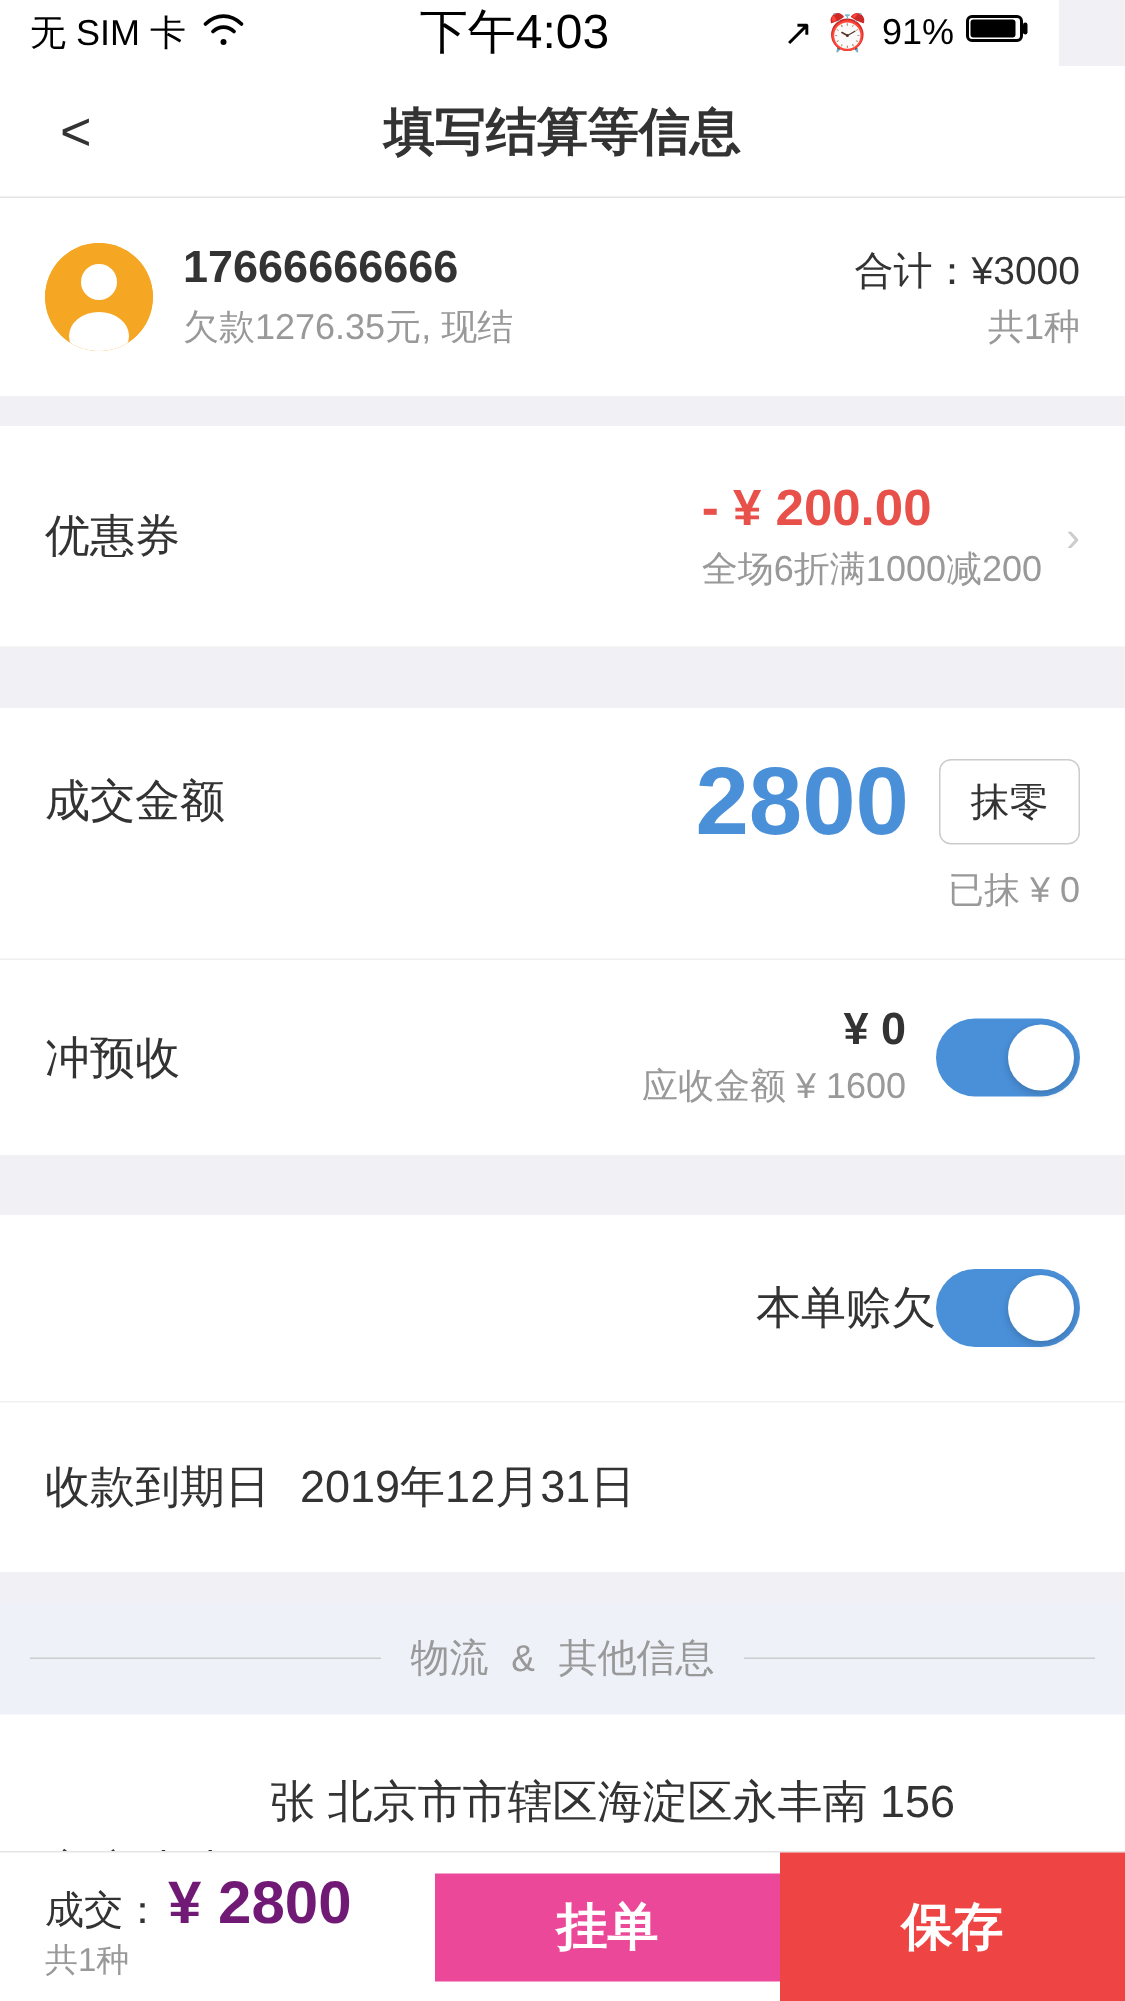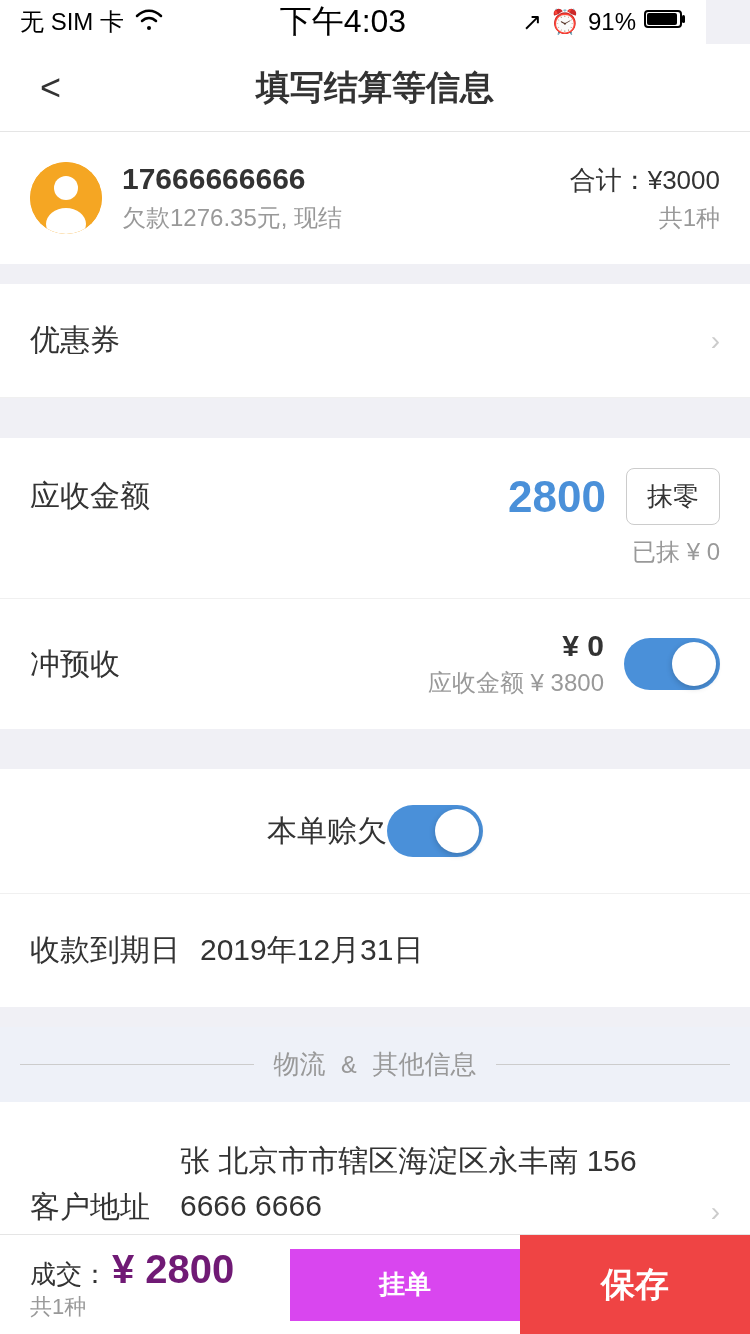--- a/index.html
+++ b/index.html
@@ -121,21 +121,21 @@
       margin-bottom: 0;
     }
     .deal-row {
       display: flex;
       align-items: center;
       justify-content: space-between;
       margin-bottom: 10px;
     }
     .deal-label { font-size: 30px; color: #333; }
     .deal-amount-area { display: flex; align-items: center; gap: 20px; }
-    .deal-amount { font-size: 44px; color: #4a90d9; font-weight: 600; line-height: 1; }
+    .deal-amount { font-size: 64px; color: #4a90d9; font-weight: 600; line-height: 1; }
     .round-zero-btn {
       border: 1px solid #ccc;
       border-radius: 8px;
       padding: 10px 20px;
       font-size: 26px;
       color: #333;
       background: #fff;
       cursor: pointer;
     }
     .deal-sub { font-size: 24px; color: #999; text-align: right; }
@@ -173,21 +173,21 @@
       top: 4px;
       right: 4px;
       box-shadow: 0 2px 6px rgba(0,0,0,0.2);
     }
 
     
     .debt-section {
       background: #fff;
       display: flex;
       align-items: center;
-      justify-content: center;
+      justify-content: flex-end;
       padding: 36px 30px;
       margin-top: 20px;
       margin-bottom: 0;
     }
 
     
     .due-date-section {
       background: #fff;
       display: flex;
       align-items: center;
@@ -250,25 +250,25 @@
       flex-direction: column;
       padding: 0 30px;
       flex: 1;
     }
     .bottom-deal-label { font-size: 26px; color: #333; }
     .bottom-deal-amount { font-size: 40px; font-weight: 700; color: #701a75; }
     .bottom-deal-count { font-size: 22px; color: #999; }
     .bottom-btn-pending {
       flex: 1;
       height: 72px;
-      background: #d946ef;
+      background: #ec4899;
       display: flex;
       align-items: center;
       justify-content: center;
-      font-size: 26px;
+      font-size: 34px;
       color: #fff;
       font-weight: 600;
       cursor: pointer;
     }
     .bottom-btn-save {
       flex: 1;
       height: 100px;
       background: #ef4444;
       display: flex;
       align-items: center;
@@ -331,45 +331,49 @@
     <div class="total-label">
       <span>合计：</span><span>¥3000</span>
     </div>
     <div class="total-count">共1种</div>
   </div>
 </div>
 
 <div class="row-item section-white">
   <div class="row-label">优惠券</div>
   <div class="row-right">
+    <div>
+      <div class="row-value-red">- ¥ 200.00</div>
+      <div class="row-sub">全场6折满1000减200</div>
+    </div>
     <span class="chevron-right">›</span>
   </div>
 </div>
 
 <div class="section-gray-divider"></div>
 
 <div class="deal-section">
   <div class="deal-row">
-    <div class="deal-label">应收金额</div>
+    <div class="deal-label">成交金额</div>
     <div class="deal-amount-area">
       <div class="deal-amount">2800</div>
       <button class="round-zero-btn">抹零</button>
     </div>
   </div>
   <div style="text-align:right;">
     <span class="deal-sub">已抹  ¥ 0</span>
   </div>
 </div>
 
 <div class="prepay-row">
   <div class="prepay-label">冲预收</div>
   <div style="display:flex;align-items:center;gap:20px;">
     <div class="prepay-right">
       <div class="prepay-amount">¥ 0</div>
-      <div class="prepay-sub">应收金额 ¥ 3800</div>
+      <div class="prepay-sub">应收金额 ¥ 1600</div>
     </div>
     <div class="toggle">
       <div class="knob"></div>
     </div>
   </div>
 </div>
 
 <div class="section-gray-divider"></div>
 
 <div class="debt-section section-white">

